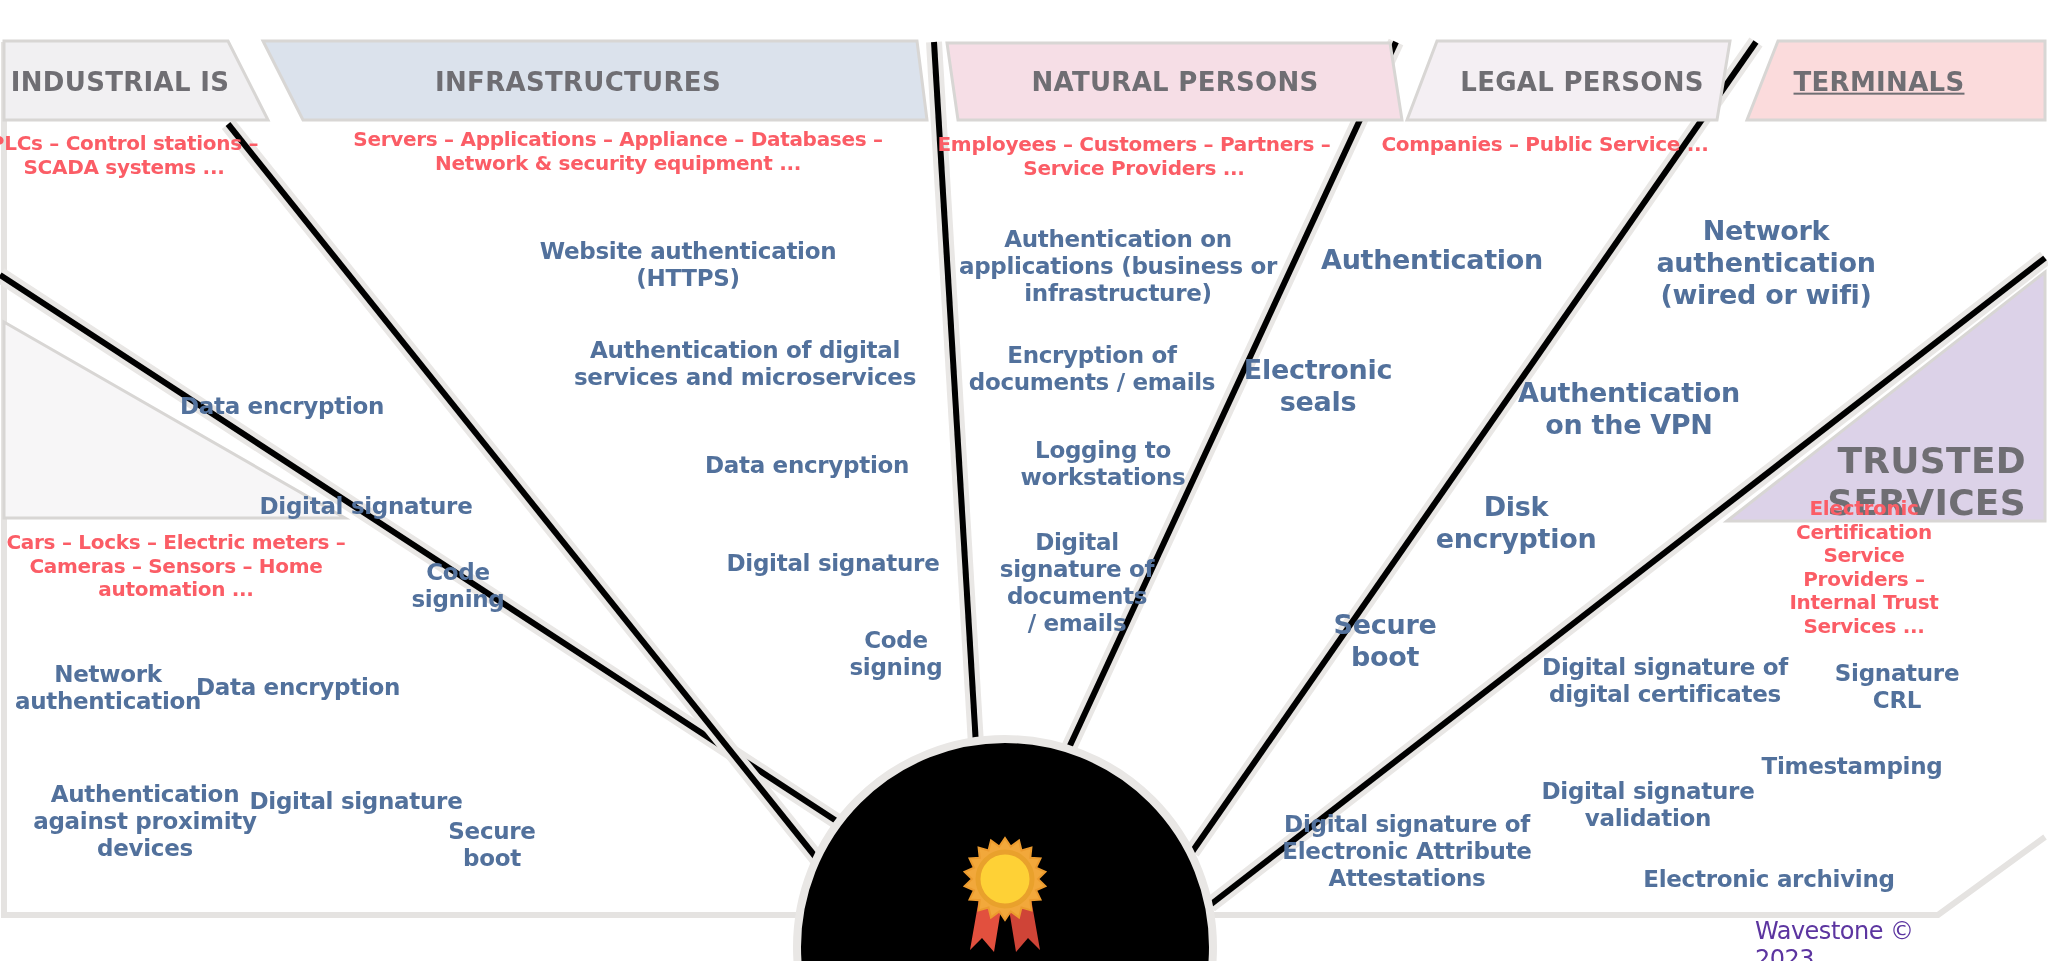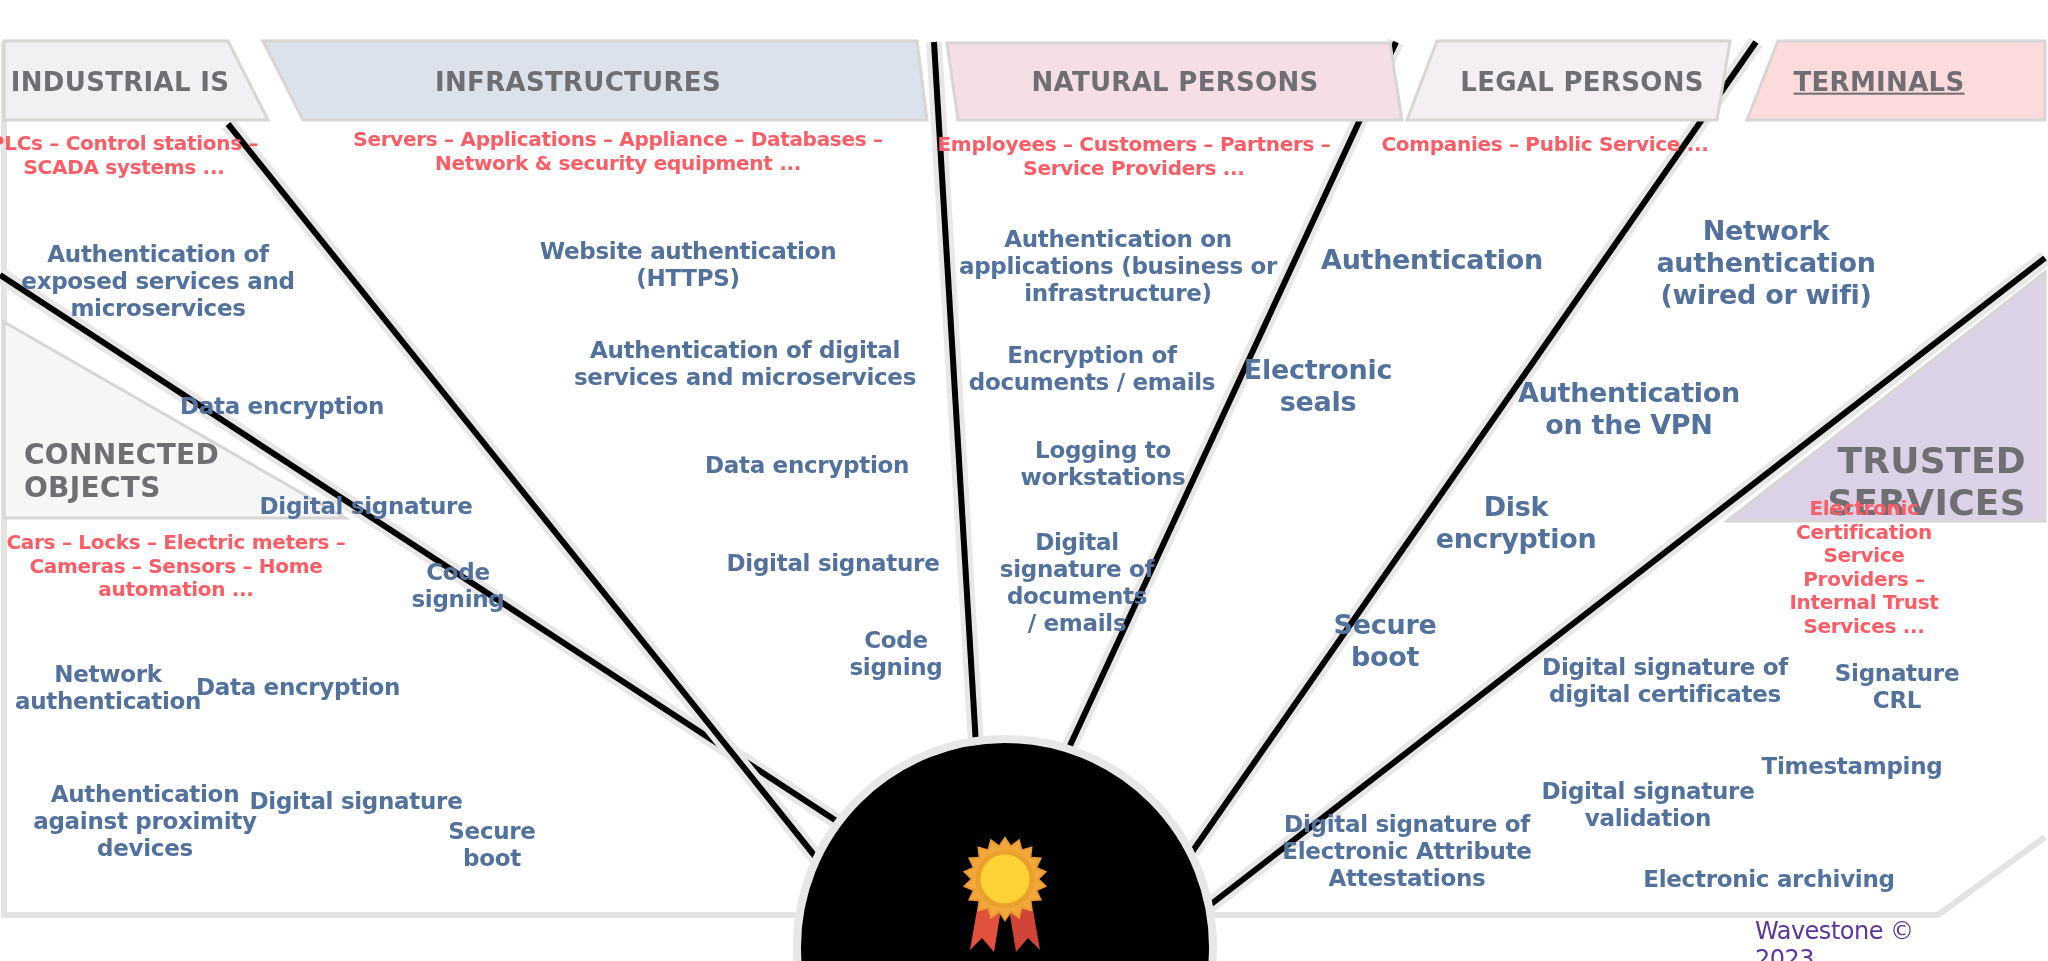--- a/index.html
+++ b/index.html
@@ -70,23 +70,20 @@
       <polygon points="980,893 1003,897 994,952 982,938 970,950" fill="#e2503e"></polygon>
       <polygon points="1030,893 1007,897 1016,952 1028,938 1040,950" fill="#cf4437"></polygon>
       <polygon id="badge-star" points="1005.0,838.0 1010.7,846.5 1019.0,840.5 1021.5,850.4 1031.4,847.6 1030.3,857.8 1040.5,858.5 1036.0,867.7 1045.4,871.9 1038.0,879.0 1045.4,886.1 1036.0,890.3 1040.5,899.5 1030.3,900.2 1031.4,910.4 1021.5,907.6 1019.0,917.5 1010.7,911.5 1005.0,920.0 999.3,911.5 991.0,917.5 988.5,907.6 978.6,910.4 979.7,900.2 969.5,899.5 974.0,890.3 964.6,886.1 972.0,879.0 964.6,871.9 974.0,867.7 969.5,858.5 979.7,857.8 978.6,847.6 988.5,850.4 991.0,840.5 999.3,846.5" fill="#f2a83b" stroke="#ec9b2e" stroke-width="2"></polygon>
       <circle cx="1005" cy="879" r="27" fill="#fed136" stroke="#e9a12c" stroke-width="5"></circle>
     </g>
   </svg>
 
   <div class="txt hdr" style="left:120px;top:82px;">INDUSTRIAL IS</div>
   <div class="txt cap" style="left:124px;top:156px;">PLCs – Control stations –
 SCADA systems ...</div>
-  <div class="txt item" style="left:158px;top:282px;">Authentication of
-exposed services and
-microservices</div>
   <div class="txt item" style="left:282px;top:407px;">Data encryption</div>
   <div class="txt item" style="left:366px;top:507px;">Digital signature</div>
   <div class="txt item" style="left:458px;top:586px;">Code
 signing</div>
 
   <div class="txt hdr" style="left:578px;top:82px;">INFRASTRUCTURES</div>
   <div class="txt cap" style="left:618px;top:152px;">Servers – Applications – Appliance – Databases –
 Network &amp; security equipment ...</div>
   <div class="txt item" style="left:688px;top:265px;">Website authentication
 (HTTPS)</div>
@@ -122,22 +119,20 @@
   <div class="txt item item-lg" style="left:1766px;top:263px;">Network
 authentication
 (wired or wifi)</div>
   <div class="txt item item-lg" style="left:1629px;top:409px;">Authentication
 on the VPN</div>
   <div class="txt item item-lg" style="left:1516px;top:523px;">Disk
 encryption</div>
   <div class="txt item item-lg" style="left:1385px;top:641px;">Secure
 boot</div>
 
-  <div class="txt hdr hdr-left" style="left:24px;top:438px;font-size:28px;">CONNECTED
-OBJECTS</div>
   <div class="txt cap" style="left:176px;top:566px;">Cars – Locks – Electric meters –
 Cameras – Sensors – Home
 automation ...</div>
   <div class="txt item" style="left:108px;top:688px;">Network
 authentication</div>
   <div class="txt item" style="left:298px;top:688px;">Data encryption</div>
   <div class="txt item" style="left:145px;top:822px;">Authentication
 against proximity
 devices</div>
   <div class="txt item" style="left:356px;top:802px;">Digital signature</div>

